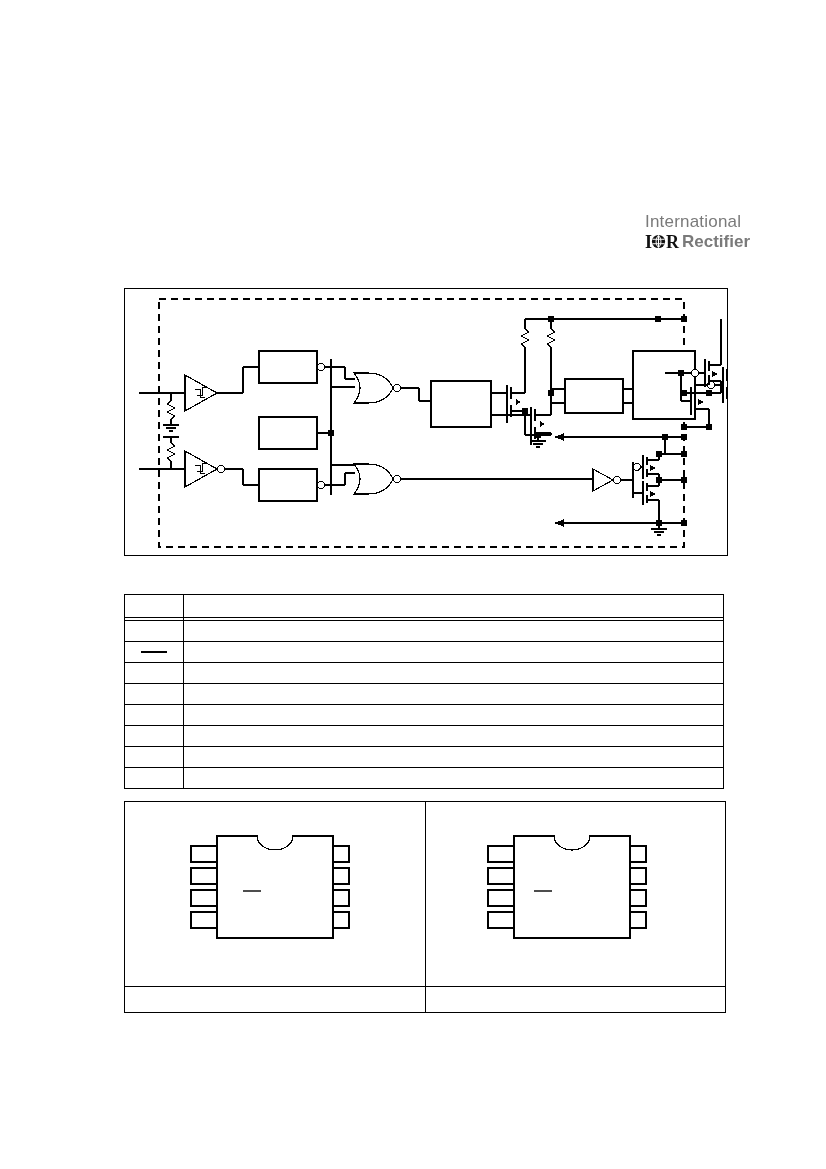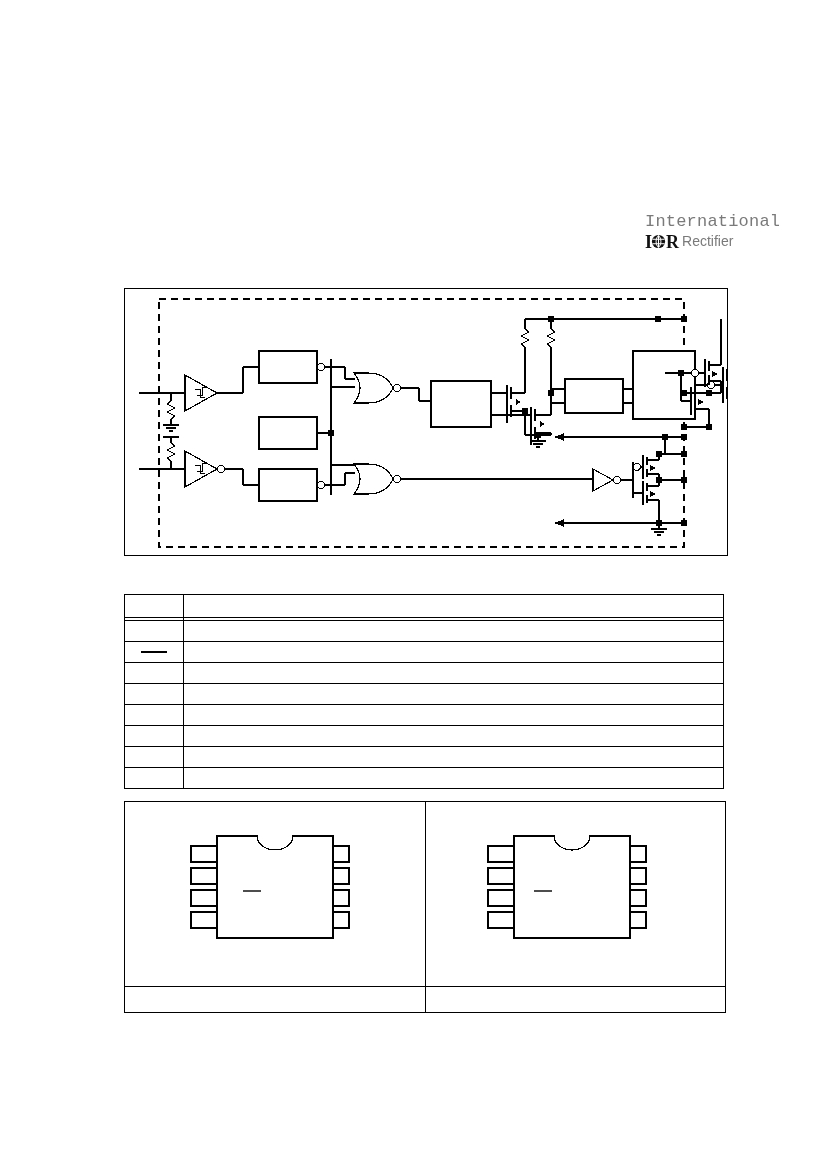--- a/index.html
+++ b/index.html
@@ -1,25 +1,25 @@
 <!DOCTYPE html>
 <html><head>
 <meta charset="utf-8">
 <style>
   html,body{margin:0;padding:0;background:#ffffff;}
   body{width:826px;height:1169px;position:relative;font-family:"Liberation Sans",sans-serif;color:#1a1a1a;overflow:hidden;}
 
   
   #brand{position:absolute;left:645px;top:212px;width:120px;text-align:left;}
-  #brand .word{font-size:17px;line-height:19px;color:#7a7a7a;letter-spacing:.2px;font-family:Liberation Mono, monospace;}
+  #brand .word{font-size:17px;line-height:19px;color:#7a7a7a;letter-spacing:.2px;font-family:Liberation Sans, sans-serif;}
   #brand .row2{display:flex;align-items:center;gap:4px;margin-top:1px;}
   #brand .mark{display:inline-flex;align-items:center;font-weight:bold;font-size:18px;line-height:18px;color:#111;letter-spacing:-1px;}
   #brand .mark .ior-i{font-family:"Liberation Serif",serif;font-weight:bold;}
   #brand .mark .ior-g{position:relative;display:inline-block;width:15px;height:15px;margin:0 0px;vertical-align:middle;}
-  #brand .rect{font-size:14px;line-height:19px;color:#7a7a7a;}
+  #brand .rect{font-size:17px;line-height:19px;color:#7a7a7a;font-weight:bold;}
 
   
   .frame{position:absolute;border:1px solid #000;box-sizing:border-box;background:#fff;}
 
   
   #blockdiagram{left:124px;top:288px;width:604px;height:268px;}
   #bd-svg{position:absolute;left:0;top:0;}
 
   
   #leadtable{position:absolute;left:124px;top:594px;width:600px;border-collapse:collapse;table-layout:fixed;}

